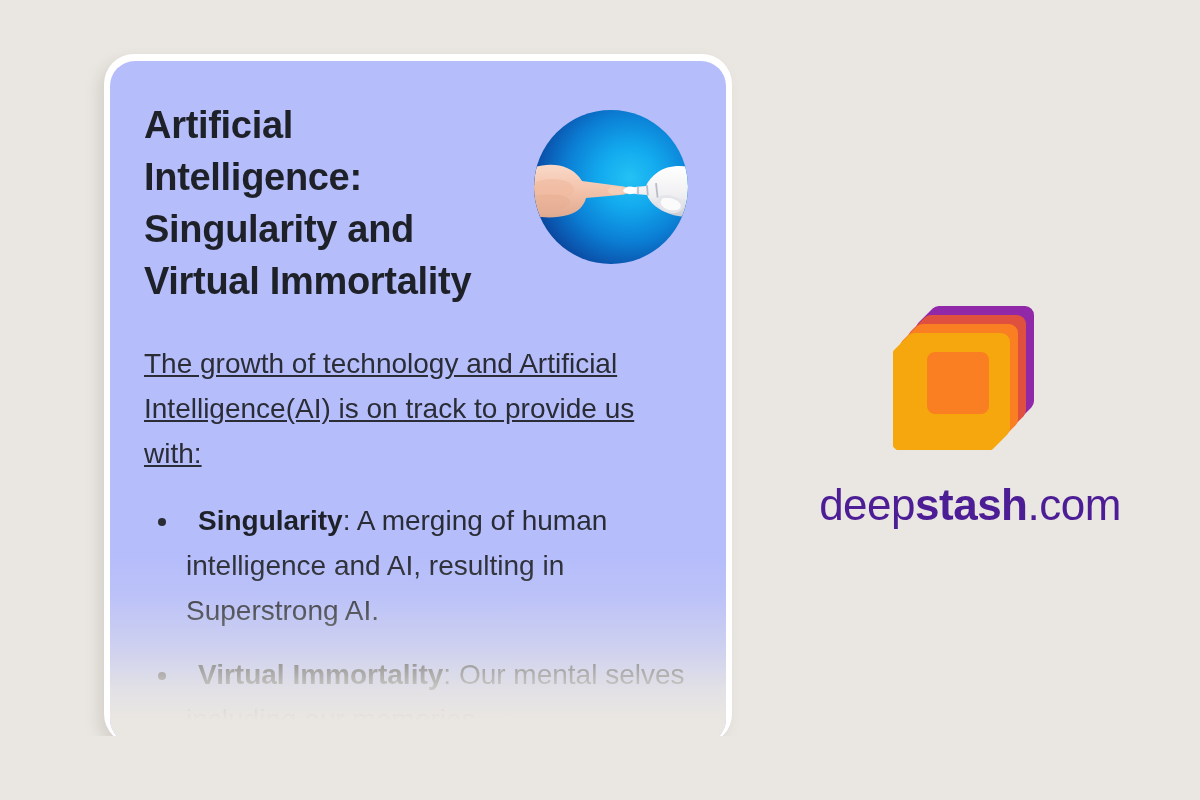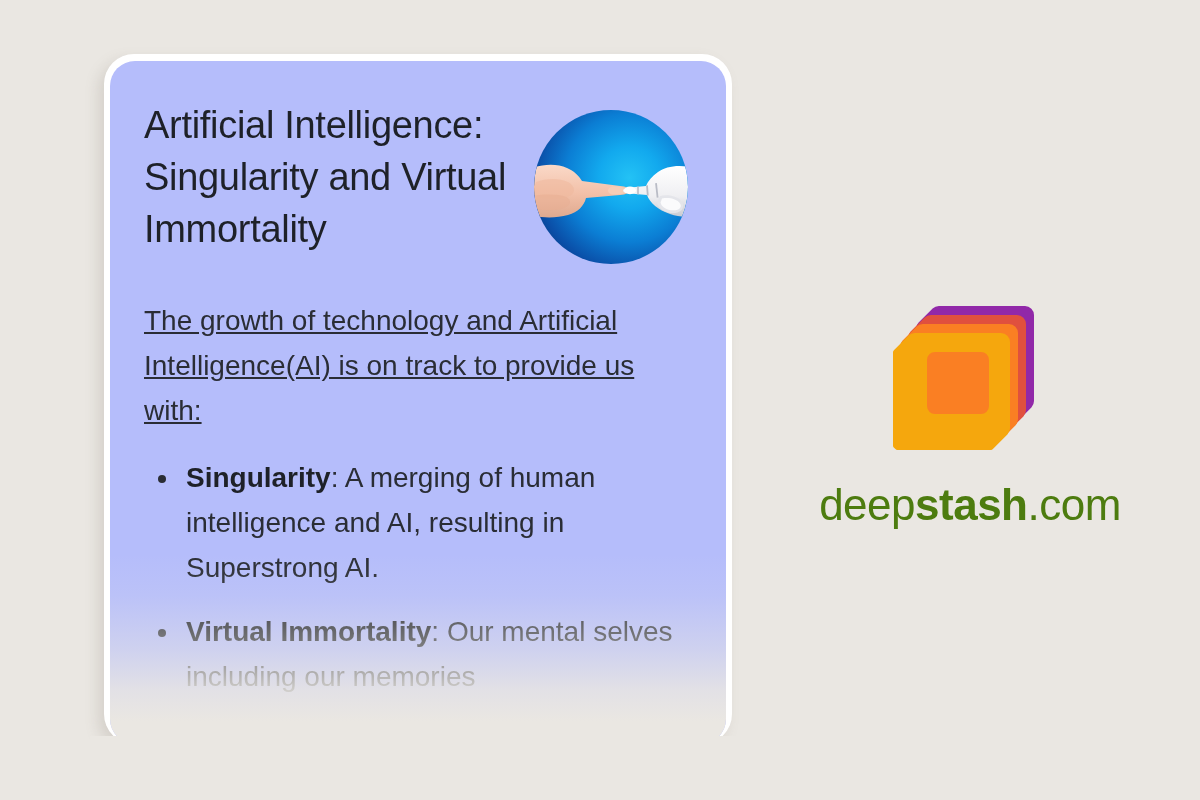--- a/index.html
+++ b/index.html
@@ -96,21 +96,21 @@
   .card-head {
     display: flex;
     align-items: flex-start;
     justify-content: space-between;
     gap: 14px;
   }
 
   .card-title {
     font-size: 38px;
     line-height: 52px;
-    font-weight: normal;
+    font-weight: bold;
     color: #1E2128;
     letter-spacing: -0.3px;
     max-width: 420px;
     flex: 0 1 auto;
   }
 
   .thumb {
     flex: 0 0 auto;
     width: 154px;
     height: 154px;
@@ -156,21 +156,21 @@
     content: "";
     position: absolute;
     left: 14px;
     top: 20px;
     width: 8px;
     height: 8px;
     border-radius: 50%;
     background: #2A2D35;
   }
 
-  .bullets strong { font-weight: bold; color: #1E2128; }
+  .bullets strong { font-weight: bold; color: #1E2128; margin-left: 12px; }
 
   
   .brand {
     position: absolute;
     left: 800px;
     top: 300px;
     width: 340px;
     display: flex;
     flex-direction: column;
     align-items: center;
@@ -181,21 +181,21 @@
     height: 150px;
     position: relative;
   }
 
   .brand-mark svg { display: block; width: 100%; height: 100%; }
 
   .brand-word {
     margin-top: 30px;
     font-size: 44px;
     line-height: 50px;
-    color: #4d7c0f;
+    color: #4c1d95;
     letter-spacing: -0.5px;
     white-space: nowrap;
   }
 
   .brand-word .w-bold { font-weight: bold; }
   .brand-word .w-light { font-weight: normal; }
 </style>
 </head>
 <body>
 

